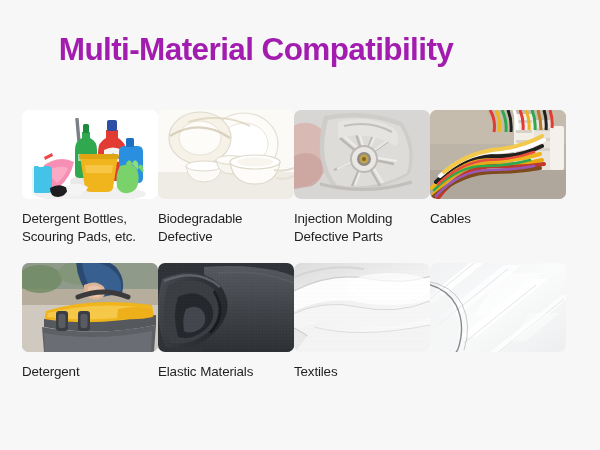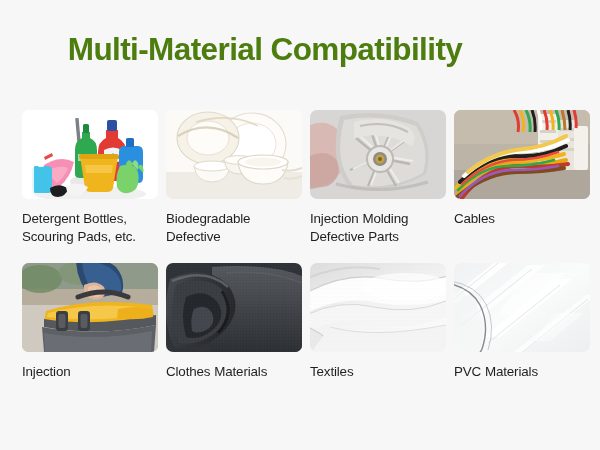--- a/index.html
+++ b/index.html
@@ -26,37 +26,35 @@
   
   .title {
     position: absolute;
     top: 30px;
     left: 0;
     width: 512px;
     text-align: center;
     font-size: 31.5px;
     font-weight: bold;
     letter-spacing: -0.6px;
-    color: #4d7c0f;
+    color: #a21caf;
     line-height: 1.25;
     white-space: nowrap;
-    margin-left: 9px;
   }
 
   
   .grid {
     position: absolute;
     left: 22px;
     top: 110px;
     width: 556px;
   }
 
   .row {
     display: flex;
-    gap: 8px;
   }
 
   .row-2 { margin-top: 18px; }
 
   .card {
     width: 136px;
     flex: 0 0 136px;
   }
 
   .thumb {
@@ -315,21 +313,21 @@
 
             <rect x="34" y="48" width="12" height="20" rx="3" fill="#3b3e42"></rect>
             <rect x="36.5" y="51" width="7" height="14" rx="2" fill="#585c61"></rect>
             <rect x="56" y="48" width="12" height="20" rx="3" fill="#3b3e42"></rect>
             <rect x="58.5" y="51" width="7" height="14" rx="2" fill="#585c61"></rect>
 
             <path d="M96 46 q20 -4 34 0 l1 8 q-18 4 -36 1 z" fill="#edb01a"></path>
           </svg>
         </div>
         <div class="caption">
-          <span class="ln">Injection</span>
+          <span class="ln">Detergent</span>
         </div>
       </div>
 
       <div class="card">
         <div class="thumb">
           <svg viewBox="0 0 136 89" preserveAspectRatio="xMidYMid slice" aria-hidden="true">
             <defs>
               <linearGradient id="rub1" x1="0" y1="0" x2="1" y2="0.4">
                 <stop offset="0" stop-color="#4a4d52"></stop>
                 <stop offset="0.45" stop-color="#35383d"></stop>
@@ -355,21 +353,21 @@
             <path d="M28 46 q12 -6 18 4 q4 10 -4 16 q-10 6 -16 2 q-2 -14 2 -22 z" fill="#43464c"></path>
 
             <path d="M6 18 q34 -14 56 6" fill="none" stroke="#6b6f76" stroke-width="2.4" opacity=".75"></path>
             <path d="M60 10 q40 -4 76 10" fill="none" stroke="#5e6268" stroke-width="1.8" opacity=".6"></path>
 
             <path d="M56 28 q14 22 -4 42" fill="none" stroke="#141619" stroke-width="3" opacity=".8"></path>
             <rect width="136" height="89" fill="url(#tex)"></rect>
           </svg>
         </div>
         <div class="caption">
-          <span class="ln">Clothes Materials</span>
+          <span class="ln">Elastic Materials</span>
         </div>
       </div>
 
       <div class="card">
         <div class="thumb">
           <svg viewBox="0 0 136 89" preserveAspectRatio="xMidYMid slice" aria-hidden="true">
             <defs>
               <linearGradient id="nw" x1="0" y1="0" x2="0.6" y2="1">
                 <stop offset="0" stop-color="#dcdcdc"></stop>
                 <stop offset="0.5" stop-color="#f2f2f2"></stop>
@@ -432,21 +430,18 @@
 
             <path d="M-8 20 q24 4 34 22 q10 20 2 44 q-4 8 -12 11" fill="none" stroke="#6e767c" stroke-width="1.4" opacity=".85"></path>
             <path d="M-4 18 q26 4 36 23 q10 21 2 46" fill="none" stroke="#aeb5b9" stroke-width="1" opacity=".7"></path>
 
             <path d="M-8 22 q24 6 32 24 q10 20 1 43 l-28 0 z" fill="#f3f4f5" opacity=".65"></path>
 
             <path d="M72 10 l40 0 l-52 42 l-16 0 z" fill="#ffffff" opacity=".55"></path>
             <path d="M100 50 l30 0 l-34 28 l-16 0 z" fill="#ffffff" opacity=".4"></path>
           </svg>
         </div>
-        <div class="caption">
-          <span class="ln">PVC Materials</span>
-        </div>
       </div>
 
     </div>
 
   </div>
 </div>
 
 </body></html>

